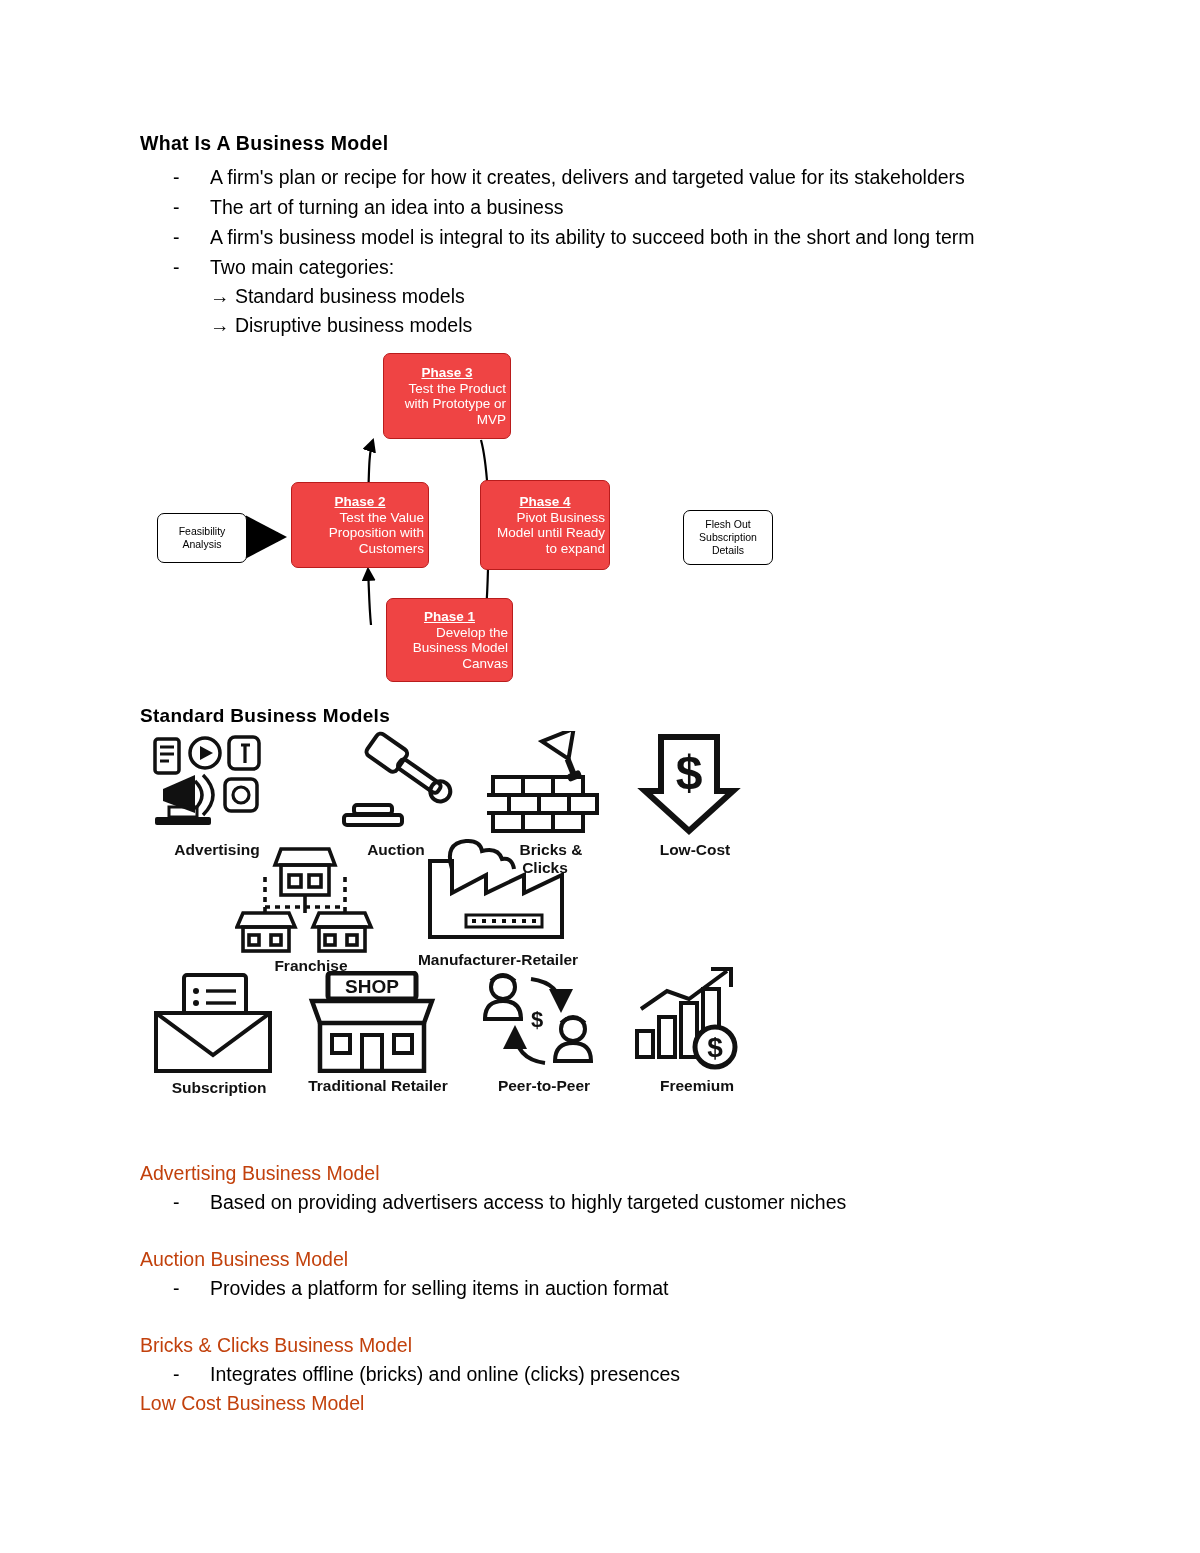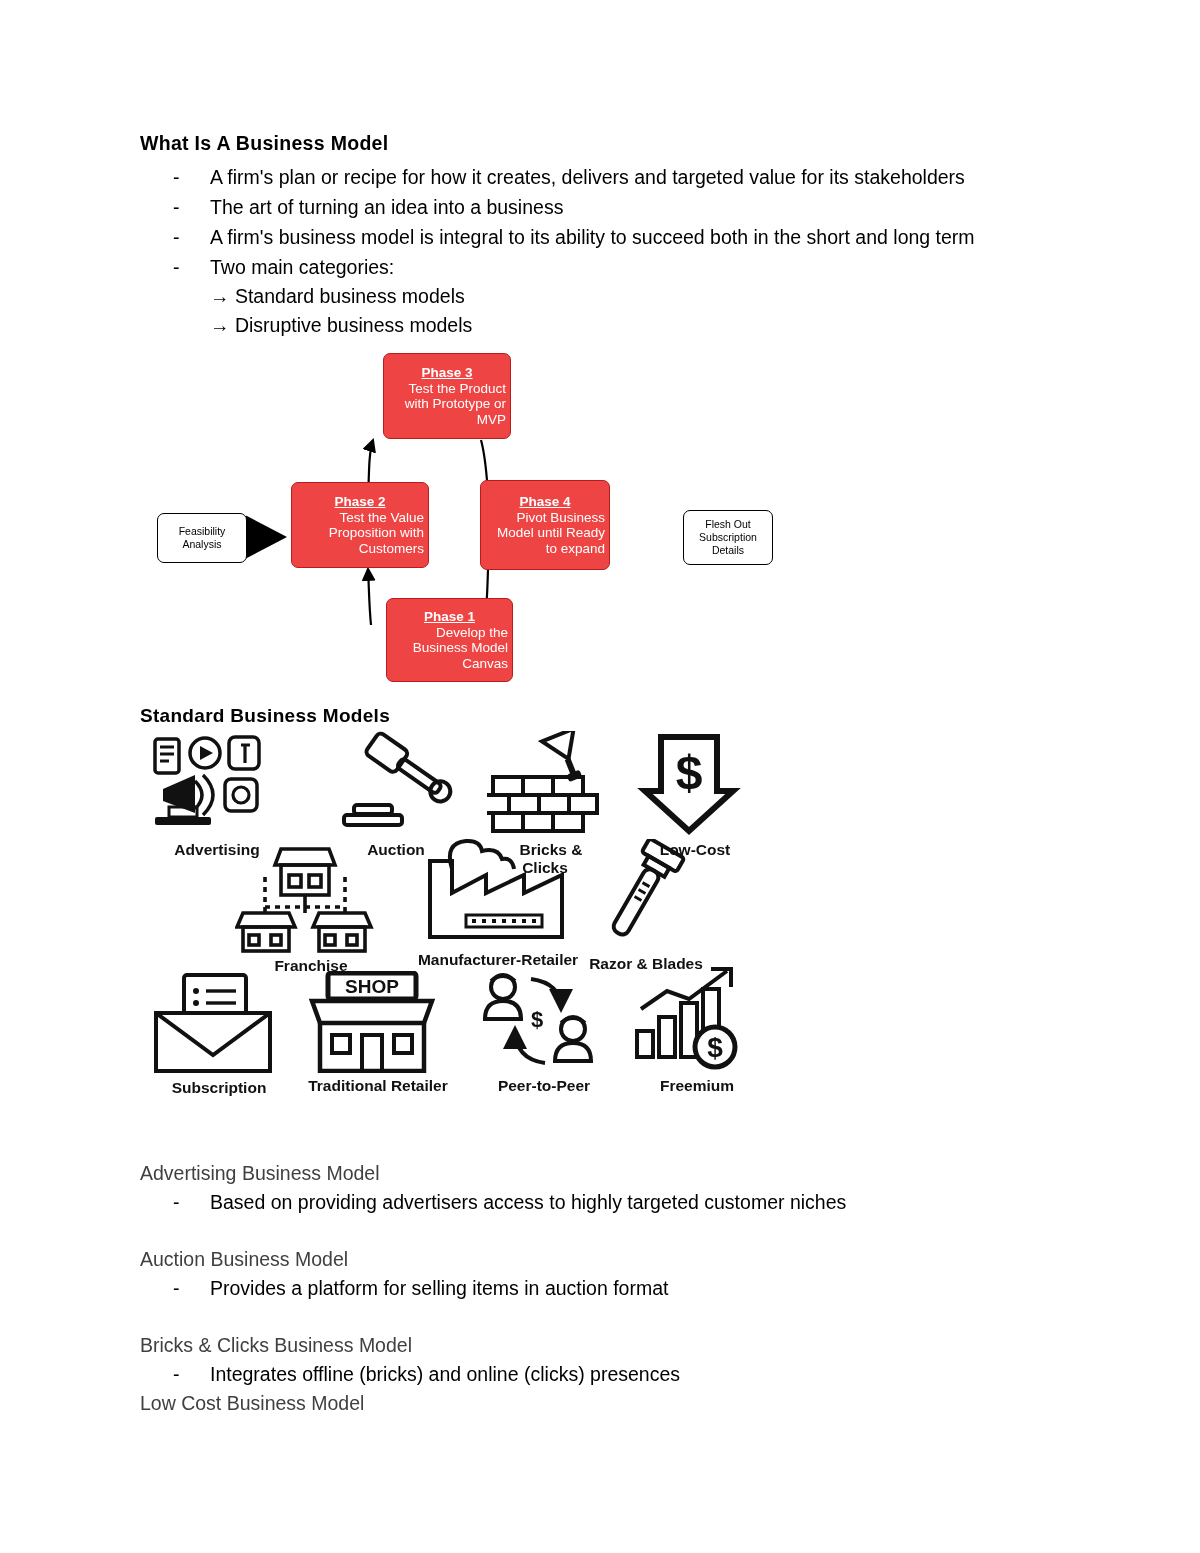--- a/index.html
+++ b/index.html
@@ -138,21 +138,21 @@
     line-height: 17px;
     color: #111111;
     white-space: nowrap;
     margin-left: 12px;
   }
   .icon-cell .cap.wrap { white-space: normal; }
 
   
   .red-block { margin-top: 28px; }
   .red-title {
-    color: #404040;
+    color: #c2410c;
     font-size: 19.5px;
     line-height: 28px;
     margin: 0;
   }
   .red-block ul.bullets li { font-size: 19.5px; }
   .tight { margin-top: 0; }
 </style>
 </head>
 <body>
 
@@ -346,35 +346,20 @@
               <rect x="90" y="88" width="4" height="4"></rect>
               <rect x="100" y="88" width="4" height="4"></rect>
               <rect x="110" y="88" width="4" height="4"></rect>
               <rect x="120" y="88" width="4" height="4"></rect>
             </g>
           </svg>
         </span>
         <span class="cap">Manufacturer-Retailer</span>
       </div>
 
-      <div class="icon-cell" style="left:418px; top:108px; width:160px;">
-        <span class="glyph">
-          <svg width="120" height="112" viewBox="0 0 120 112">
-            <g transform="rotate(30 60 56)">
-              <rect x="40" y="2" width="40" height="16" rx="3" fill="none" stroke="#111" stroke-width="4"></rect>
-              <rect x="48" y="18" width="24" height="10" fill="none" stroke="#111" stroke-width="4"></rect>
-              <rect x="52" y="28" width="16" height="72" rx="7" fill="none" stroke="#111" stroke-width="4"></rect>
-              <line x1="56" y1="44" x2="64" y2="44" stroke="#111" stroke-width="3"></line>
-              <line x1="56" y1="52" x2="64" y2="52" stroke="#111" stroke-width="3"></line>
-              <line x1="56" y1="60" x2="64" y2="60" stroke="#111" stroke-width="3"></line>
-            </g>
-          </svg>
-        </span>
-        <span class="cap">Razor &amp; Blades</span>
-      </div>
 
       <div class="icon-cell" style="left:4px; top:240px; width:134px;">
         <span class="glyph">
           <svg width="126" height="104" viewBox="0 0 126 104">
             <rect x="34" y="4" width="62" height="56" rx="3" fill="none" stroke="#111" stroke-width="4"></rect>
             <g fill="#111">
               <circle cx="46" cy="20" r="3"></circle>
                 <circle cx="46" cy="32" r="3"></circle>
                 <circle cx="46" cy="44" r="3"></circle>
             </g>

